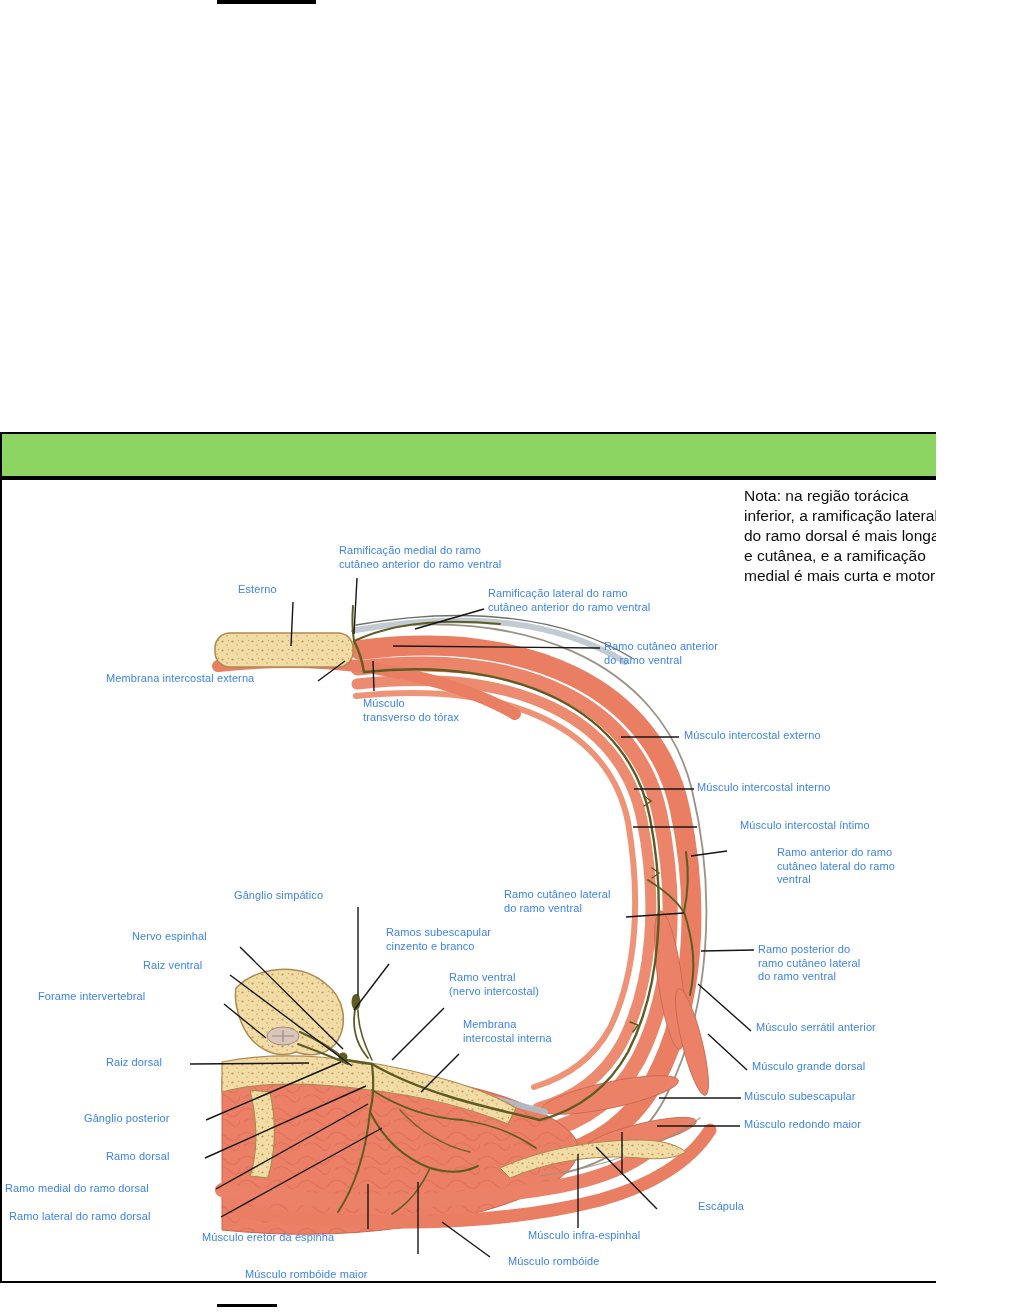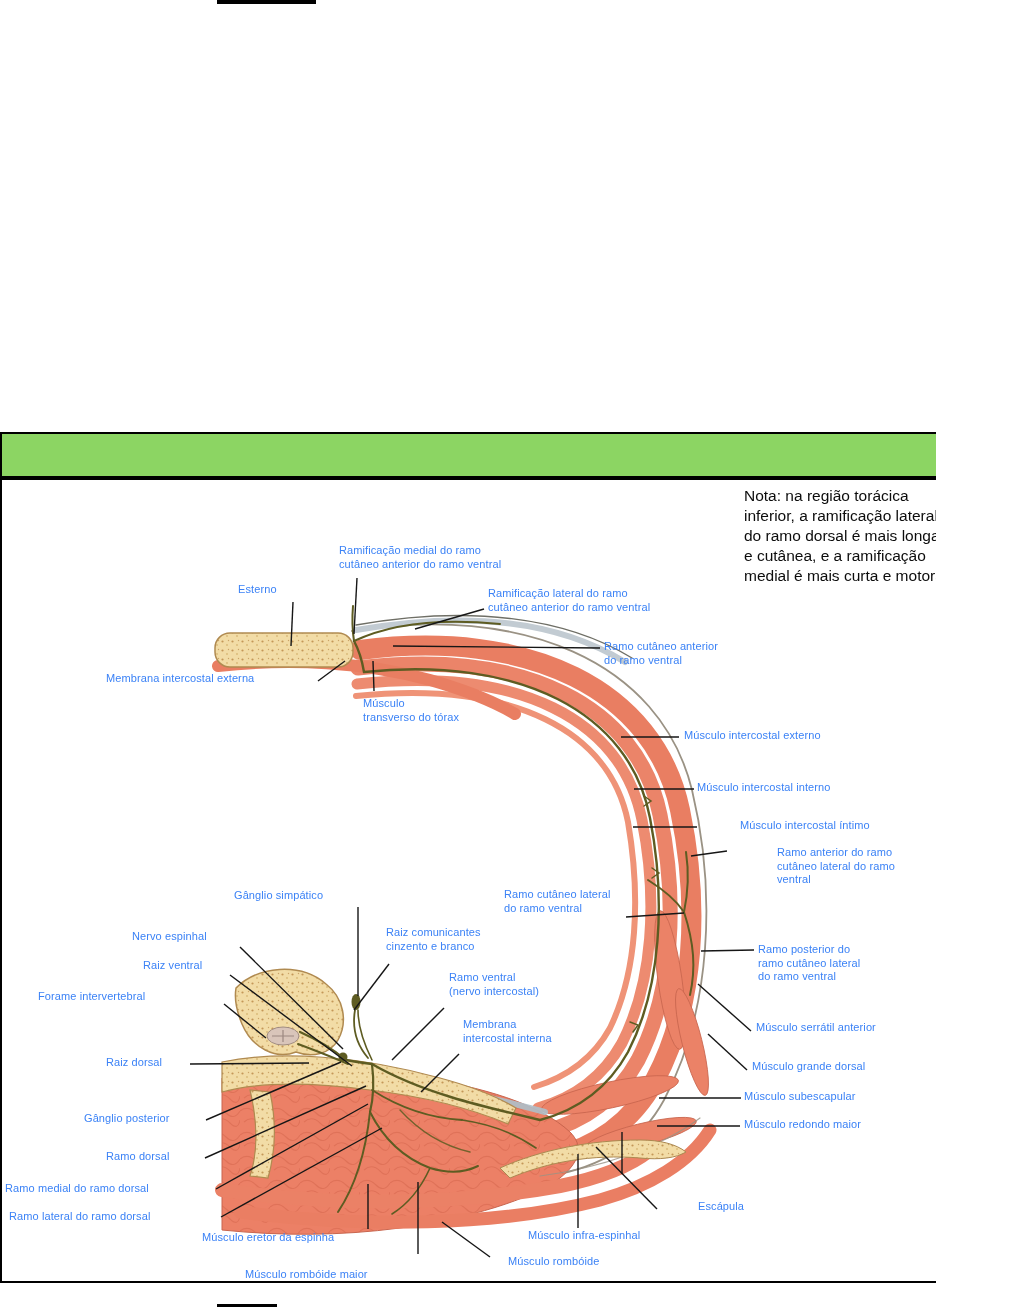--- a/index.html
+++ b/index.html
@@ -182,21 +182,21 @@
 do ramo ventral</div>
       <div class="label" style="left: 234px; top: 889px;">Gânglio simpático</div>
       <div class="label" style="left: 132px; top: 930px;">Nervo espinhal</div>
       <div class="label" style="left: 143px; top: 959px;">Raiz ventral</div>
       <div class="label" style="left: 38px; top: 990px;">Forame intervertebral</div>
       <div class="label" style="left: 106px; top: 1056px;">Raiz dorsal</div>
       <div class="label" style="left: 84px; top: 1112px;">Gânglio posterior</div>
       <div class="label" style="left: 106px; top: 1150px;">Ramo dorsal</div>
       <div class="label" style="left: 5px; top: 1182px;">Ramo medial do ramo dorsal</div>
       <div class="label" style="left: 9px; top: 1210px;">Ramo lateral do ramo dorsal</div>
-      <div class="label" style="left: 386px; top: 926px;">Raiz comunicantes
+      <div class="label" style="left: 386px; top: 926px;">Ramos subescapular
 cinzento e branco</div>
       <div class="label" style="left: 449px; top: 971px;">Ramo ventral
 (nervo intercostal)</div>
       <div class="label" style="left: 463px; top: 1018px;">Membrana
 intercostal interna</div>
       <div class="label" style="left: 758px; top: 943px;">Ramo posterior do
 ramo cutâneo lateral
 do ramo ventral</div>
       <div class="label" style="left: 756px; top: 1021px;">Músculo serrátil anterior</div>
       <div class="label" style="left: 752px; top: 1060px;">Músculo grande dorsal</div>

